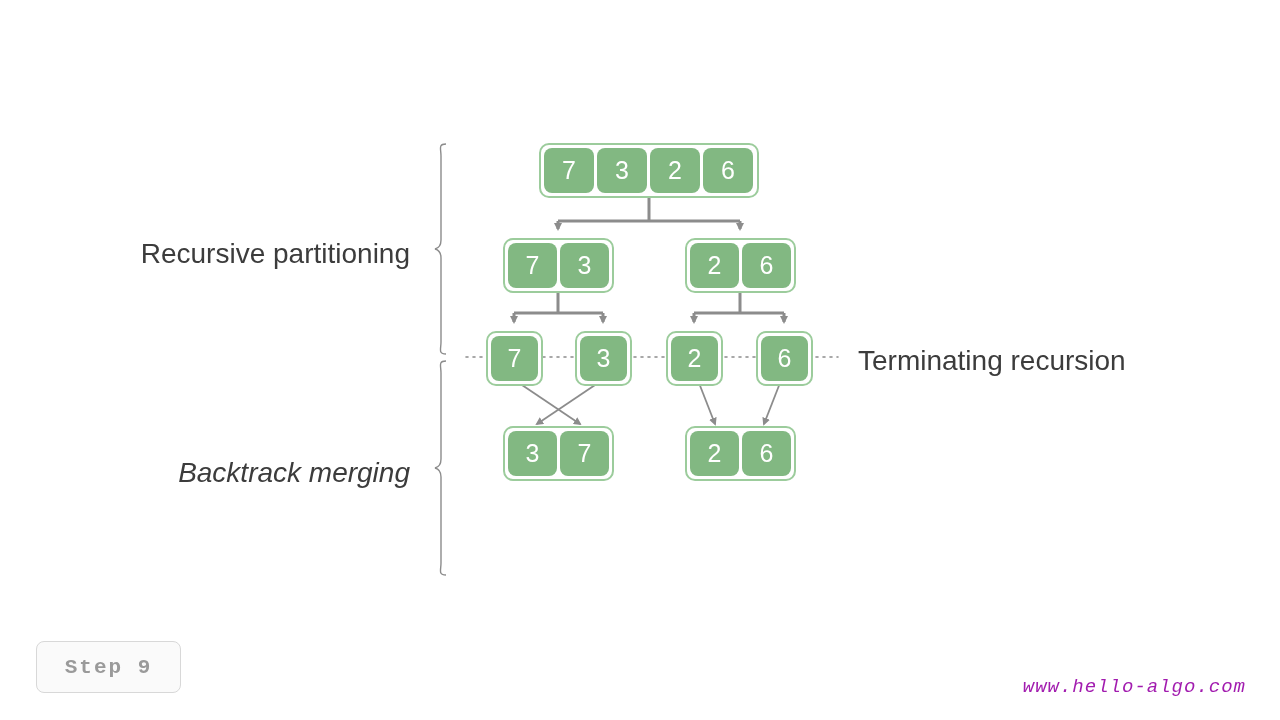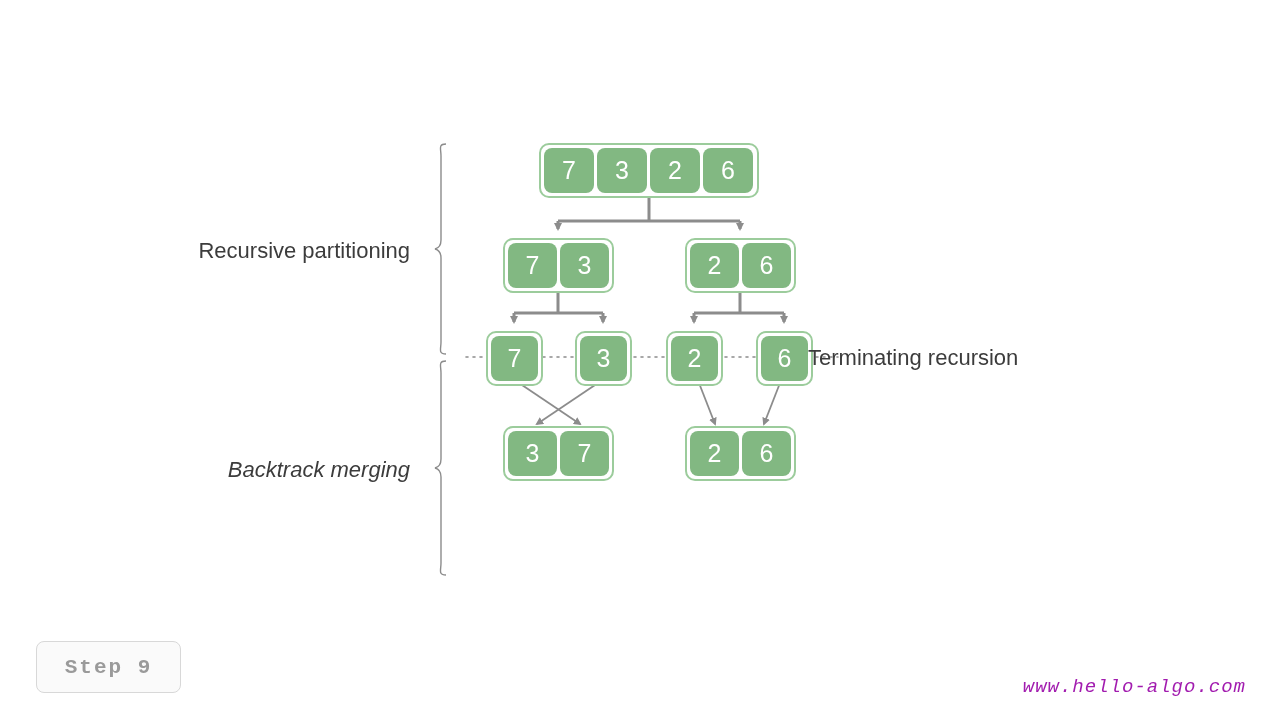--- a/index.html
+++ b/index.html
@@ -40,21 +40,21 @@
     display: flex;
     align-items: center;
     justify-content: center;
     font-family: "Liberation Sans", sans-serif;
   }
 
   
   .side-label {
     position: absolute;
     color: #3c3c3c;
-    font-size: 22px;
+    font-size: 28px;
     white-space: nowrap;
     font-family: "Liberation Sans", sans-serif;
   }
   .side-label.right-align {
     text-align: right;
   }
 
   
   #overlay {
     position: absolute;
@@ -181,19 +181,19 @@
 
   <div class="array" style="left:685px; top:426px; width:111px; height:55px;">
     <div class="cell" style="width:50px;">2</div>
     <div class="cell" style="width:50px;">6</div>
   </div>
 
   <div class="side-label right-align" style="left:100px; top:238px; width:310px;">Recursive partitioning</div>
 
   <div class="side-label right-align" style="left:100px; top:457px; width:310px;font-style:italic;">Backtrack merging</div>
 
-  <div class="side-label" style="left:808px; top:345px;text-align:center;">Terminating recursion</div>
+  <div class="side-label" style="left:858px; top:345px;text-align:center;">Terminating recursion</div>
 
   <div id="step-badge">Step 9</div>
 
   <div id="watermark">www.hello-algo.com</div>
 
 </div>
 
 </body></html>

